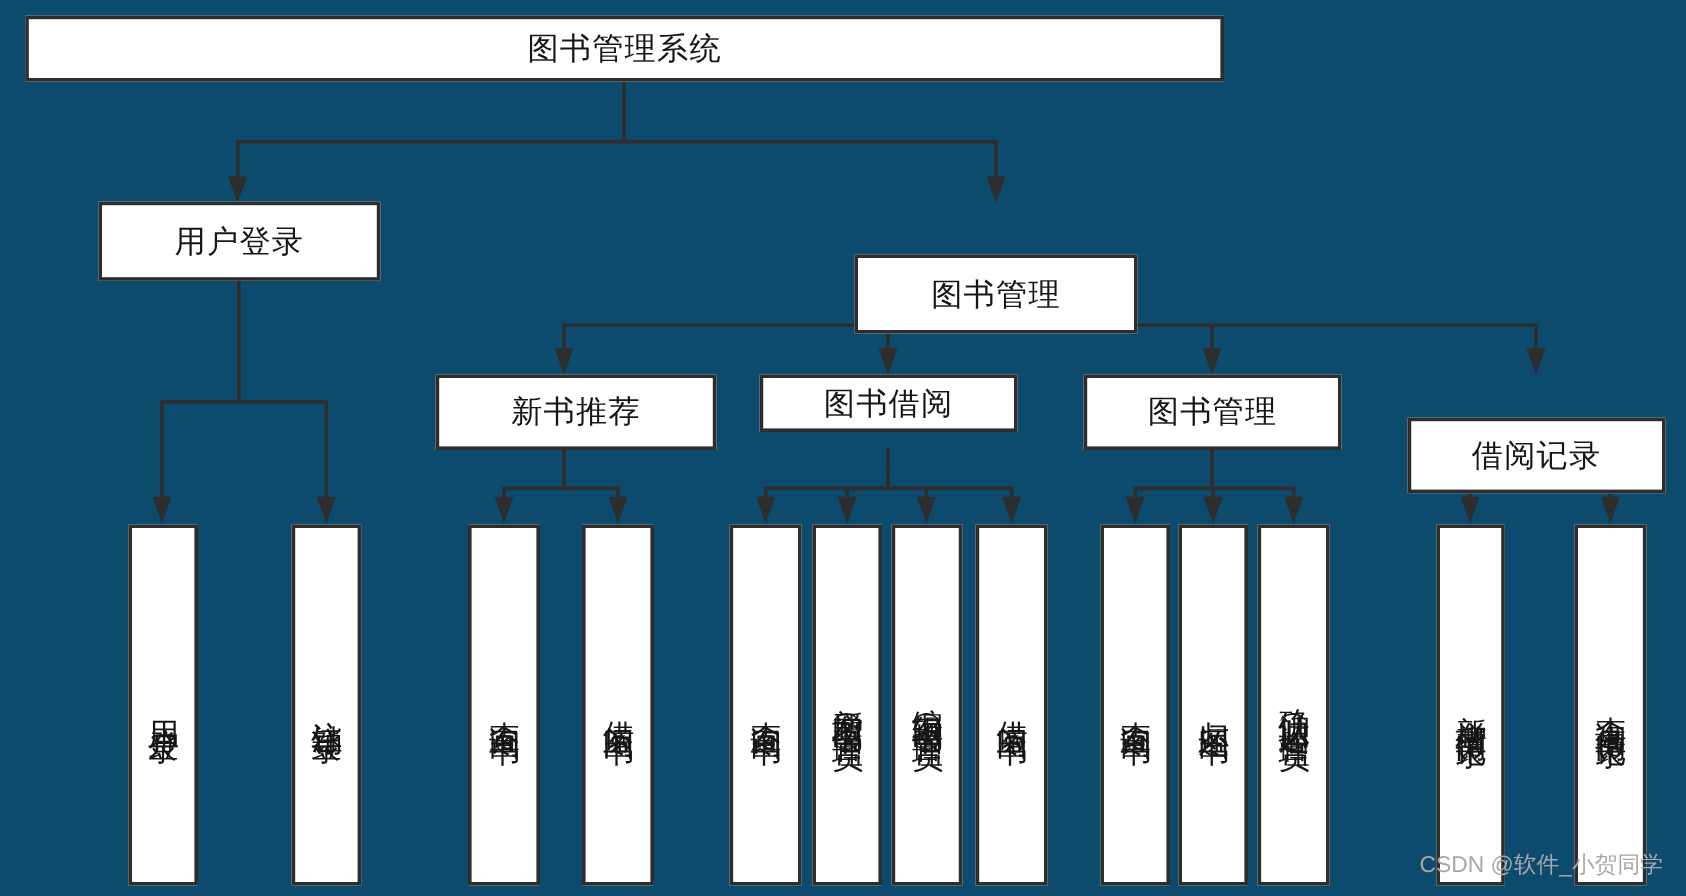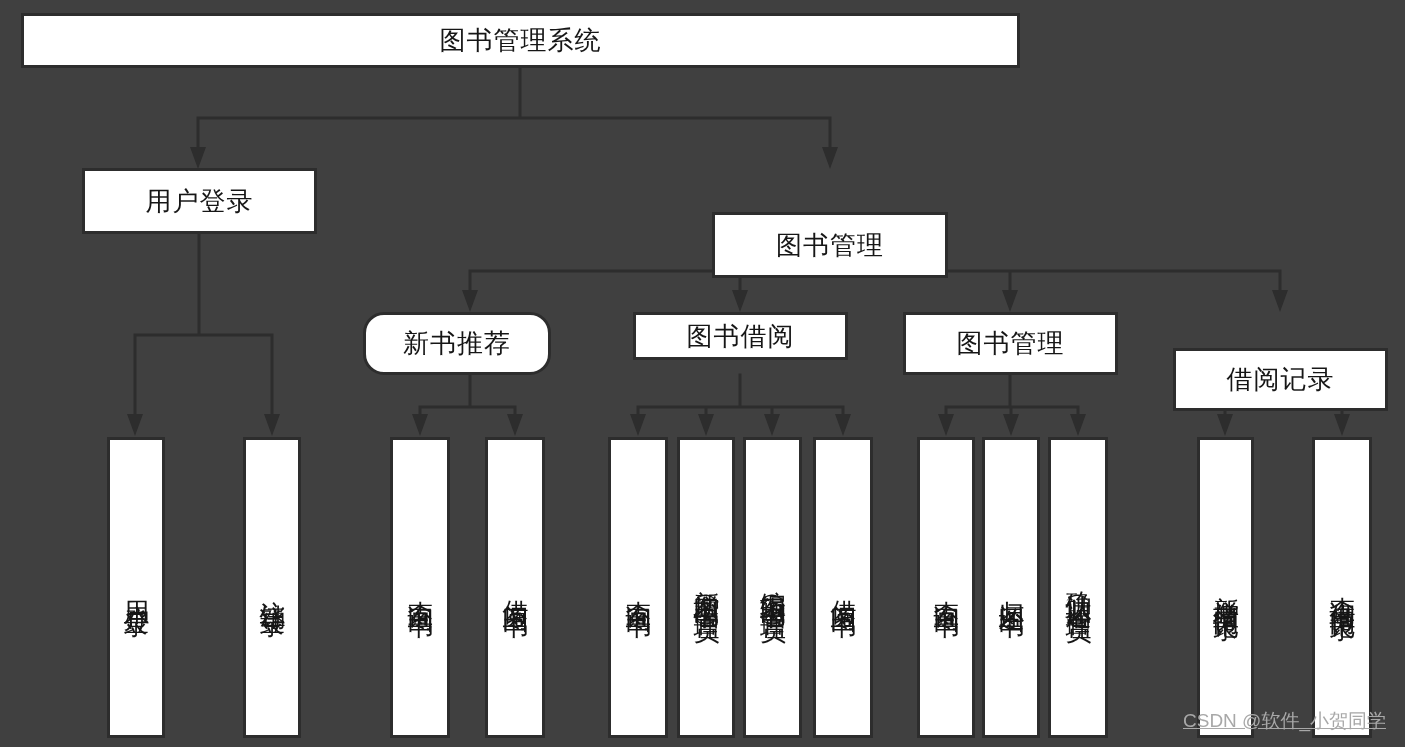--- a/index.html
+++ b/index.html
@@ -1,19 +1,19 @@
 <!DOCTYPE html>
 <html><head>
 <meta charset="utf-8">
 <style>
   html,body { margin:0; padding:0; background:#ffffff; }
   .canvas {
     position:relative;
     width:1405px; height:747px;
-    background:#404040;
+    background:#0c4a6e;
     font-family:"Liberation Sans", sans-serif;
     overflow:hidden;
   }
   .connectors { position:absolute; left:0; top:0; width:1405px; height:747px; }
   .node {
     position:absolute;
     border:3px solid #2d2d2d;
     background:#ffffff;
     display:flex; align-items:center; justify-content:center;
     box-sizing:border-box;
@@ -29,21 +29,20 @@
     line-height:1.15;
     white-space:nowrap;
   }
   .watermark {
     position:absolute;
     left:1183px; top:708px;
     font-size:19px;
     color:#a8a8a8;
     z-index:3;
     white-space:nowrap;
-    text-decoration:underline;
   }
 </style>
 </head>
 <body>
 
 <div class="canvas">
 
   <svg class="connectors" viewBox="0 0 1405 747" xmlns="http://www.w3.org/2000/svg">
     <g stroke="#2d2d2d" stroke-width="3" fill="none" stroke-linecap="square">
 
@@ -88,21 +87,21 @@
     <span class="lbl">图书管理系统</span>
   </div>
 
   <div class="node" style="left:82px; top:168px; width:235px; height:66px;">
     <span class="lbl">用户登录</span>
   </div>
   <div class="node" style="left:712px; top:168px; width:236px; height:66px;margin-top:44px;">
     <span class="lbl">图书管理</span>
   </div>
 
-  <div class="node" style="left:363px; top:312px; width:188px; height:63px;border-radius:21px;">
+  <div class="node" style="left:363px; top:312px; width:234px; height:63px;">
     <span class="lbl">新书推荐</span>
   </div>
   <div class="node" style="left:633px; top:312px; width:215px; height:48px;">
     <span class="lbl">图书借阅</span>
   </div>
   <div class="node" style="left:903px; top:312px; width:215px; height:63px;">
     <span class="lbl">图书管理</span>
   </div>
   <div class="node" style="left:1173px; top:312px; width:215px; height:63px;margin-top:36px;">
     <span class="lbl">借阅记录</span>

